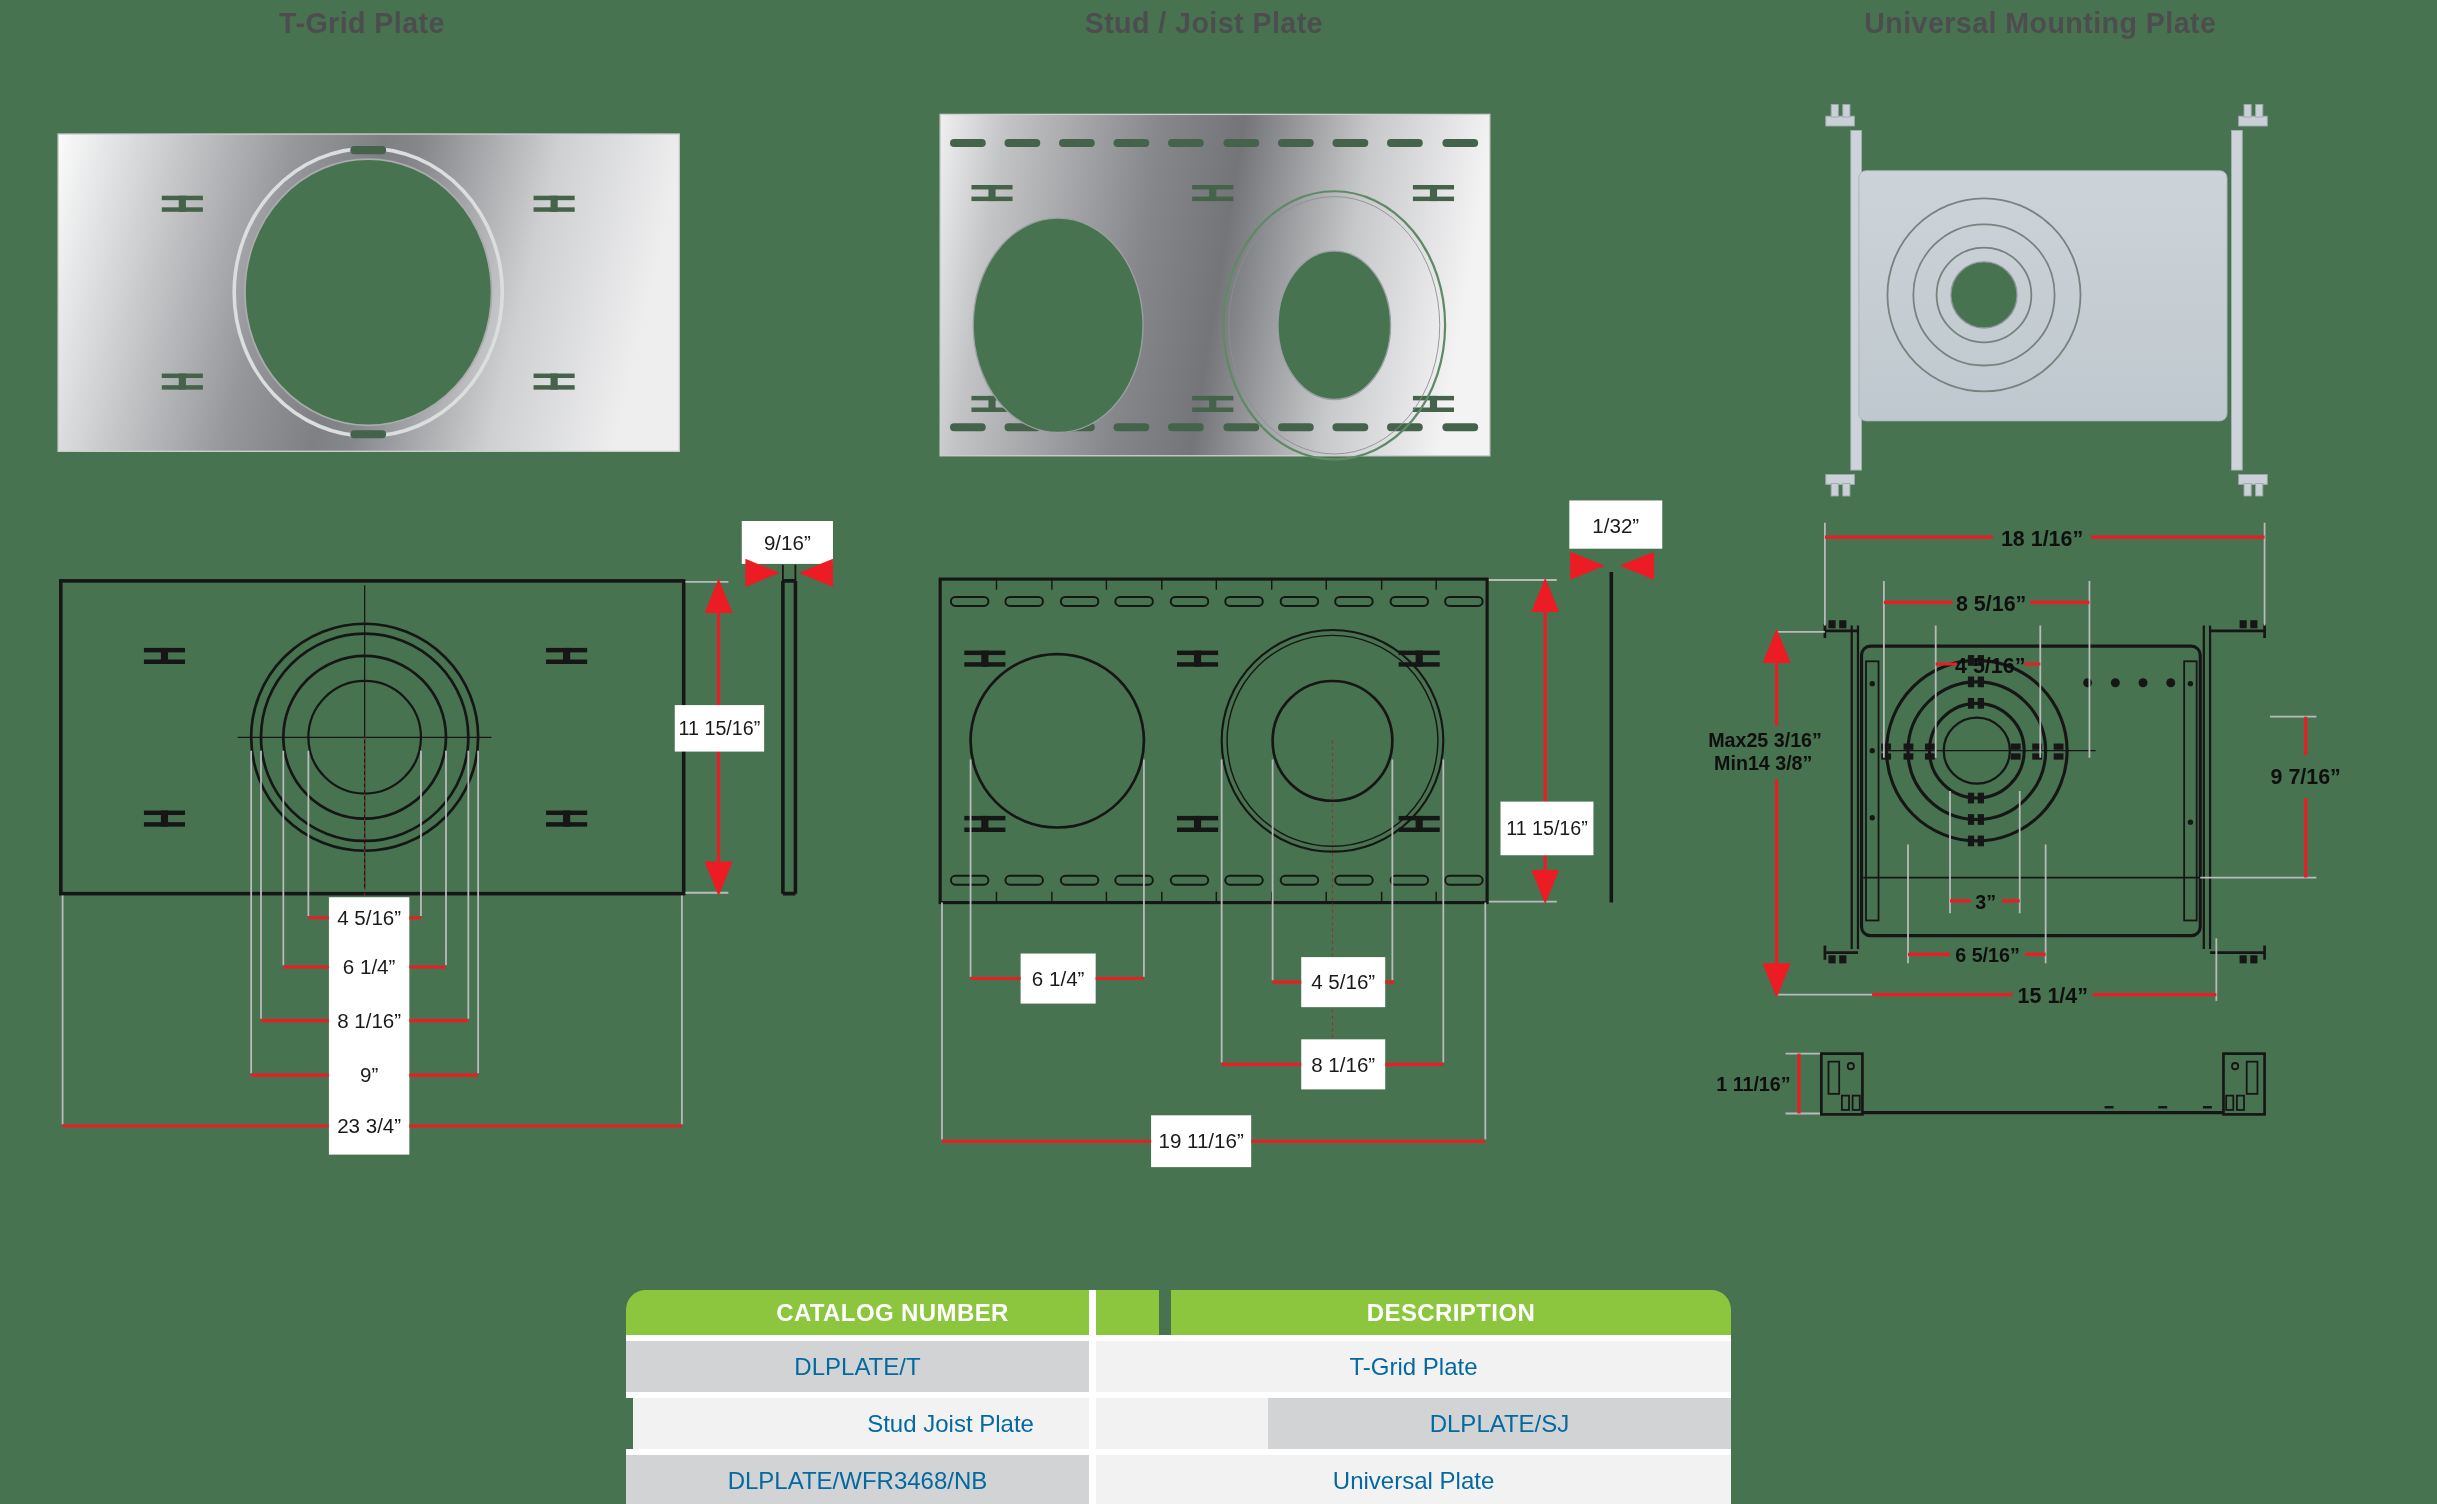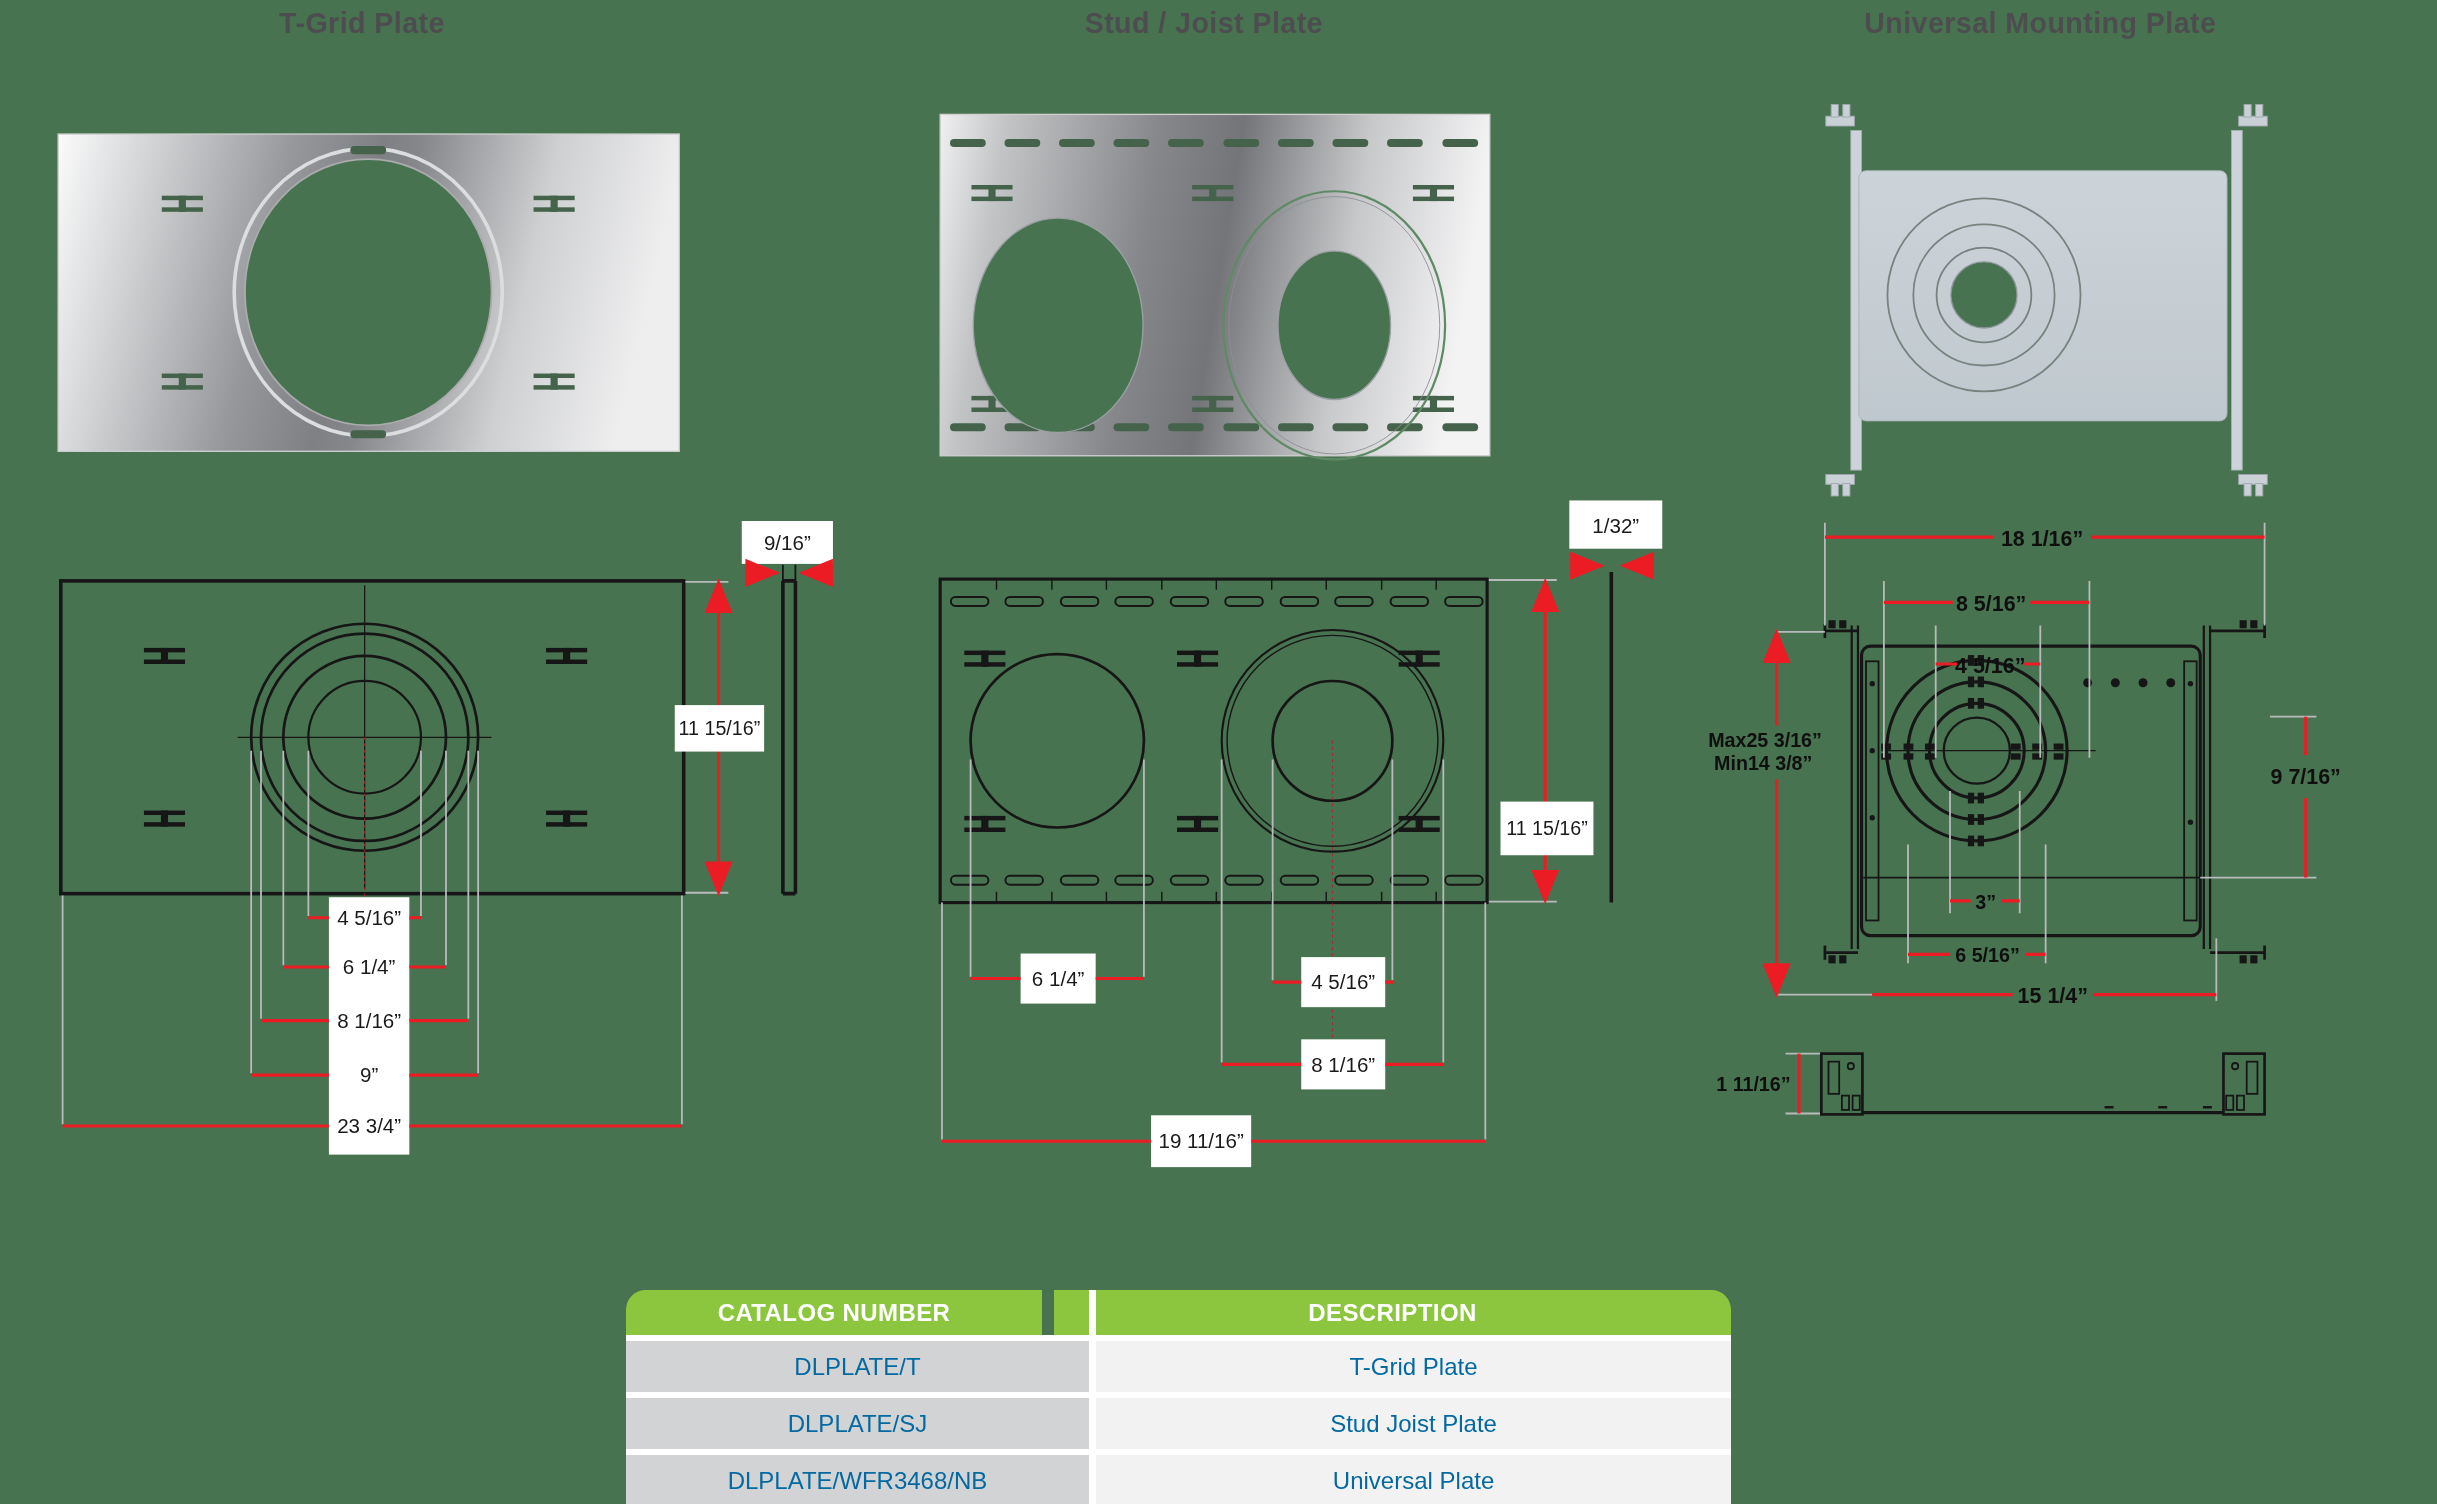--- a/index.html
+++ b/index.html
@@ -20,21 +20,21 @@
   .red{stroke:#EC1C24;stroke-width:3.5;fill:none;}
   .dash{stroke:#9E2A2F;stroke-width:1.2;stroke-dasharray:3 4;fill:none;}
   .wbox{fill:#FFFFFF;}
 
   
   .spec-table{position:absolute;left:626px;top:1290px;width:1105px;}
   .spec-table .vstrip{position:absolute;left:463px;top:0;width:7.1px;height:100%;background:#fff;}
   .hrow{display:flex;height:45px;}
   .hcell{background:#8CC63E;color:#fff;font-weight:bold;font-size:24px;
          text-align:center;line-height:45px;letter-spacing:0.4px;}
-  .hcell.hl{width:416px;border-top-left-radius:19.7px;}
+  .hcell.hl{width:533px;border-top-left-radius:19.7px;}
   .hcell.hr{flex:1;margin-left:12px;border-top-right-radius:19.7px;text-align:center;}
   .drow{display:flex;height:51px;border-top:6.3px solid #fff;}
   .dcell{font-size:24px;color:#0369a1;text-align:center;line-height:51px;}
   .dcell.dl{width:463px;background:#D2D3D4;}
   .dcell.dr{flex:1;margin-left:7.1px;background:#F2F2F3;}
 </style>
 </head>
 <body>
 
 <svg style="position:absolute;left:0;top:0" width="2438" height="1269" viewBox="0 0 2728 1420">
@@ -375,21 +375,21 @@
   <div class="vstrip"></div>
   <div class="hrow">
     <div class="hcell hl">CATALOG NUMBER</div>
     <div class="hcell hr">DESCRIPTION</div>
   </div>
   <div class="drow">
     <div class="dcell dl">DLPLATE/T</div>
     <div class="dcell dr">T-Grid Plate</div>
   </div>
   <div class="drow">
+    <div class="dcell dr">Stud Joist Plate</div>
     <div class="dcell dl">DLPLATE/SJ</div>
-    <div class="dcell dr">Stud Joist Plate</div>
   </div>
   <div class="drow">
     <div class="dcell dl">DLPLATE/WFR3468/NB</div>
     <div class="dcell dr">Universal Plate</div>
   </div>
 </div>
 
 
 </body></html>

